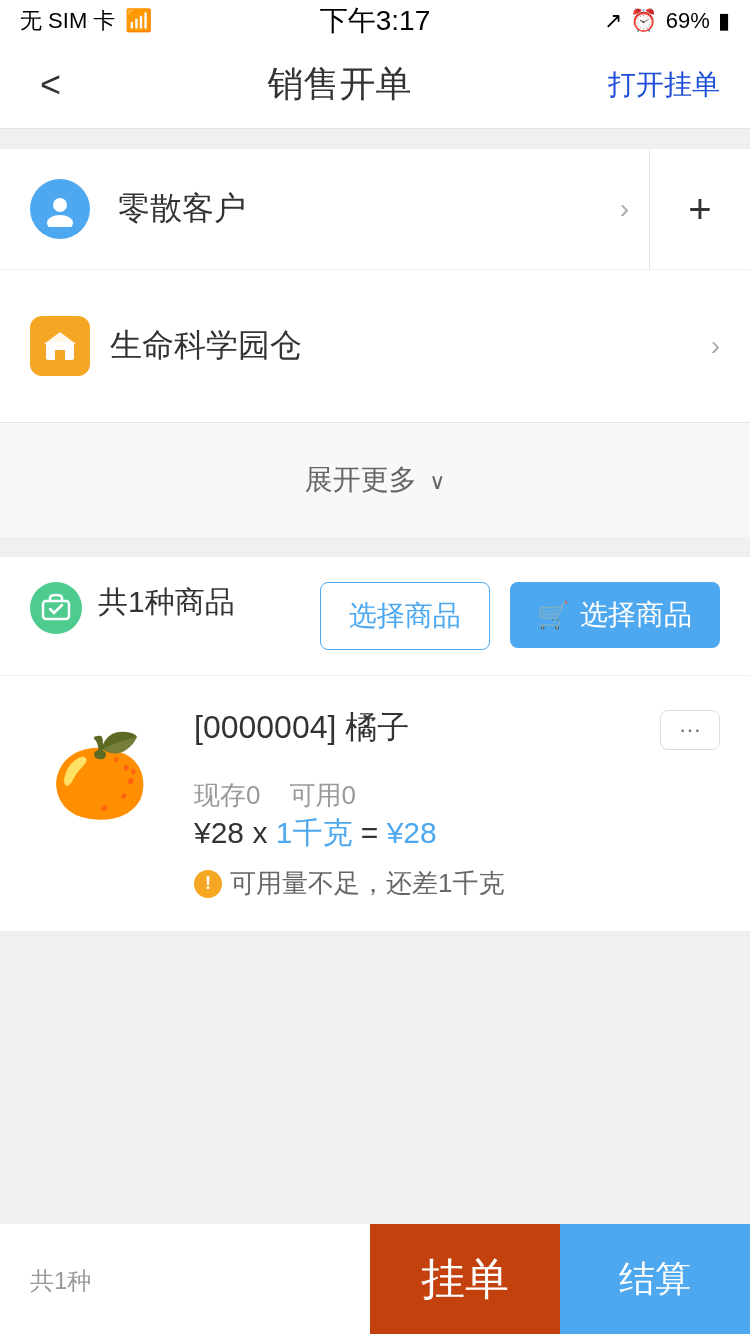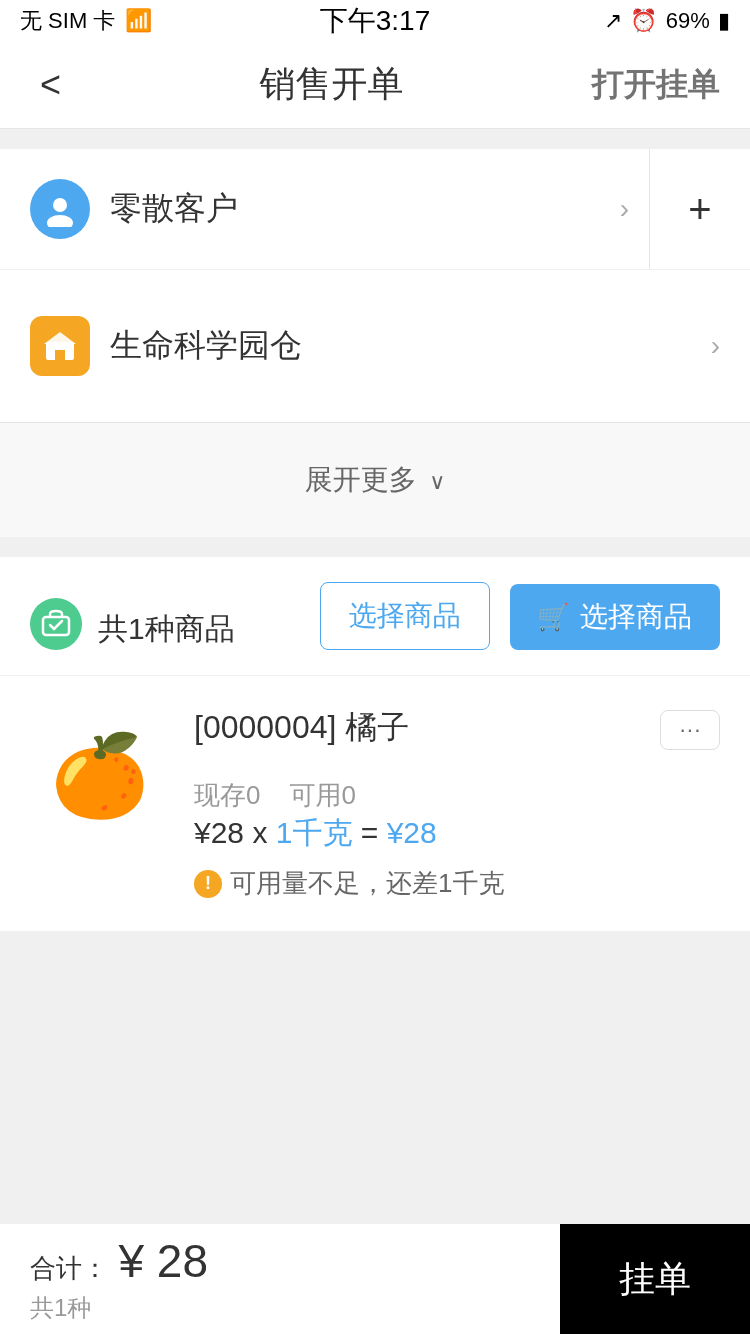--- a/index.html
+++ b/index.html
@@ -61,24 +61,23 @@
       color: #333;
       cursor: pointer;
       padding: 10px;
     }
     .nav-title {
       font-size: 36px;
       font-weight: 500;
       color: #333;
     }
     .nav-action {
-      font-size: 32px;
-      color: #737373;
-      cursor: pointer;
-      font-weight: bold;
+      font-size: 28px;
+      color: #1d4ed8;
+      cursor: pointer;
     }
 
     
     .section-divider {
       width: 750px;
       height: 20px;
       background: #f0f0f0;
     }
 
     
@@ -87,20 +86,21 @@
       display: flex;
       align-items: center;
       padding: 0;
     }
     .customer-main {
       flex: 1;
       display: flex;
       align-items: center;
       padding: 30px 0 30px 30px;
       border-right: 1px solid #e5e5e5;
+      gap: 8px;
     }
     .avatar-circle {
       width: 60px;
       height: 60px;
       border-radius: 50%;
       background: #4da8f0;
       display: flex;
       align-items: center;
       justify-content: center;
       margin-right: 20px;
@@ -179,21 +179,21 @@
     
     .section-divider2 {
       height: 20px;
       background: #f0f0f0;
     }
 
     
     .products-header {
       background: #fff;
       display: flex;
-      align-items: flex-end;
+      align-items: flex-start;
       padding: 25px 30px;
       border-bottom: 1px solid #f0f0f0;
     }
     .products-count-icon {
       width: 52px;
       height: 52px;
       border-radius: 50%;
       background: #4ecb8f;
       display: flex;
       align-items: center;
@@ -345,25 +345,25 @@
       margin-left: 6px;
     }
     .total-count {
       font-size: 24px;
       color: #999;
       margin-top: 4px;
     }
     .btn-pend {
       width: 190px;
       height: 110px;
-      background: #000000;
-      display: flex;
-      align-items: center;
-      justify-content: center;
-      font-size: 36px;
+      background: #c2410c;
+      display: flex;
+      align-items: center;
+      justify-content: center;
+      font-size: 44px;
       color: #fff;
       cursor: pointer;
       flex-shrink: 0;
     }
     .btn-checkout {
       width: 190px;
       height: 110px;
       background: #4da8f0;
       display: flex;
       align-items: center;
@@ -480,20 +480,17 @@
     </div>
     <div class="product-more">···</div>
   </div>
 
   <div class="content-area" style="min-height: 400px;"></div>
 
 </div>
 
 <div class="bottom-bar">
   <div class="total-section">
-    <div>
-      <span class="total-label">合计：</span>
-      <span class="total-amount">¥ 28</span>
-    </div>
     <div class="total-count">共1种</div>
   </div>
   <div class="btn-pend">挂单</div>
+  <div class="btn-checkout">结算</div>
 </div>
 
 </body></html>

